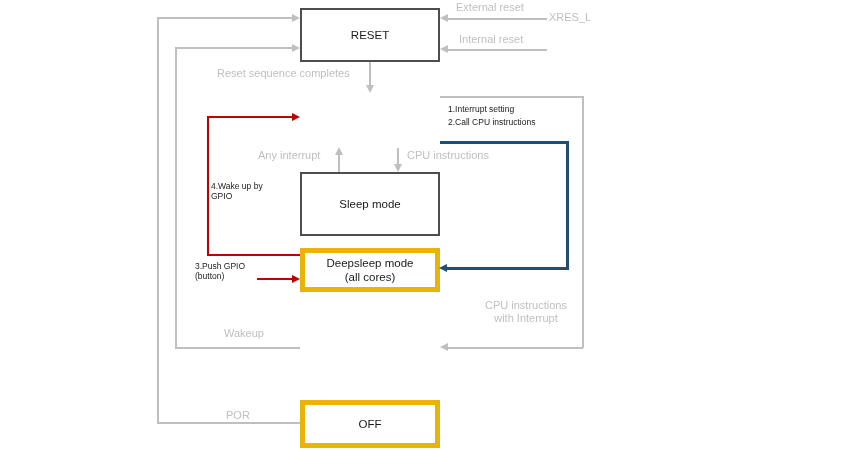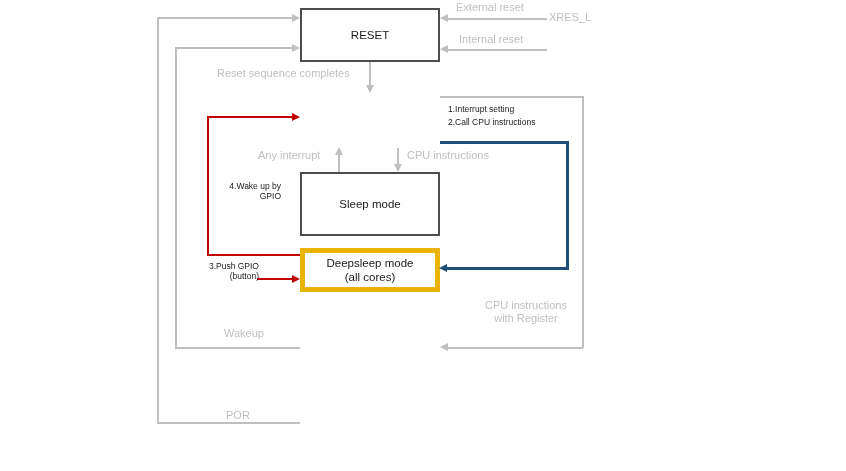--- a/index.html
+++ b/index.html
@@ -26,36 +26,39 @@
   
   .arr{position:absolute;width:0;height:0;}
   .arr.right{border-top:4px solid transparent;border-bottom:4px solid transparent;border-left:8px solid currentColor;}
   .arr.left{border-top:4px solid transparent;border-bottom:4px solid transparent;border-right:8px solid currentColor;}
   .arr.up{border-left:4px solid transparent;border-right:4px solid transparent;border-bottom:8px solid currentColor;}
   .arr.down{border-left:4px solid transparent;border-right:4px solid transparent;border-top:8px solid currentColor;}
   
   .glabel{position:absolute;color:#bfbfbf;font-size:11px;line-height:12px;white-space:nowrap;}
   .glabel.center{text-align:center;white-space:normal;line-height:13px;}
   .alabel{position:absolute;color:#1a1a1a;font-size:8.5px;line-height:12px;white-space:nowrap;}
-  .alabel.center{text-align:right;white-space:normal;line-height:10px;}
+  .alabel.center{text-align:left;white-space:normal;line-height:10px;}
 </style>
 </head>
 <body>
 
 <div class="canvas">
 
   <div class="node thick" style="left:300px;top:8px;width:140px;height:54px;">
     <span>RESET</span>
   </div>
   <div class="node thick" style="left:300px;top:172px;width:140px;height:64px;">
     <span>Sleep mode</span>
   </div>
   <div class="node thin" style="left:300px;top:248px;width:140px;height:44px;">
     <span>Deepsleep mode</span>
     <span>(all cores)</span>
+  </div>
+  <div class="node thin" style="left:300px;top:400px;width:140px;height:48px;">
+    <span>OFF</span>
   </div>
 
   <div class="vl c-gray" style="left:157px;top:18px;height:406px;"></div>
   <div class="hl c-gray" style="left:157px;top:422px;width:143px;"></div>
   <div class="hl c-gray" style="left:157px;top:17px;width:136px;"></div>
   <div class="arr right c-gray" style="left:292px;top:14px;"></div>
   <div class="glabel" style="left:226px;top:409px;">POR</div>
 
   <div class="vl c-gray" style="left:175px;top:48px;height:301px;"></div>
   <div class="hl c-gray" style="left:175px;top:347px;width:125px;"></div>
@@ -83,21 +86,21 @@
   <div class="vl c-gray" style="left:397px;top:148px;height:18px;"></div>
   <div class="arr down c-gray" style="left:394px;top:164px;"></div>
   <div class="glabel" style="left:407px;top:149px;">CPU instructions</div>
 
   <div class="hl c-gray" style="left:440px;top:96px;width:144px;"></div>
   <div class="vl c-gray" style="left:582px;top:96px;height:252px;"></div>
   <div class="hl c-gray" style="left:447px;top:347px;width:136px;"></div>
   <div class="arr left c-gray" style="left:440px;top:343px;"></div>
   <div class="glabel center" style="left:462px;top:299px;width:128px;">
     <div>CPU instructions</div>
-    <div>with Register</div>
+    <div>with Interrupt</div>
   </div>
 
   <div class="hl thick3 c-blue" style="left:440px;top:141px;width:129px;"></div>
   <div class="vl thick3 c-blue" style="left:566px;top:141px;height:129px;"></div>
   <div class="hl thick3 c-blue" style="left:447px;top:267px;width:122px;"></div>
   <div class="arr left c-blue" style="left:439px;top:264px;"></div>
   <div class="alabel" style="left:448px;top:103px;">1.Interrupt setting</div>
   <div class="alabel" style="left:448px;top:116px;">2.Call CPU instructions</div>
 
   <div class="vl c-red" style="left:207px;top:116px;height:140px;"></div>

